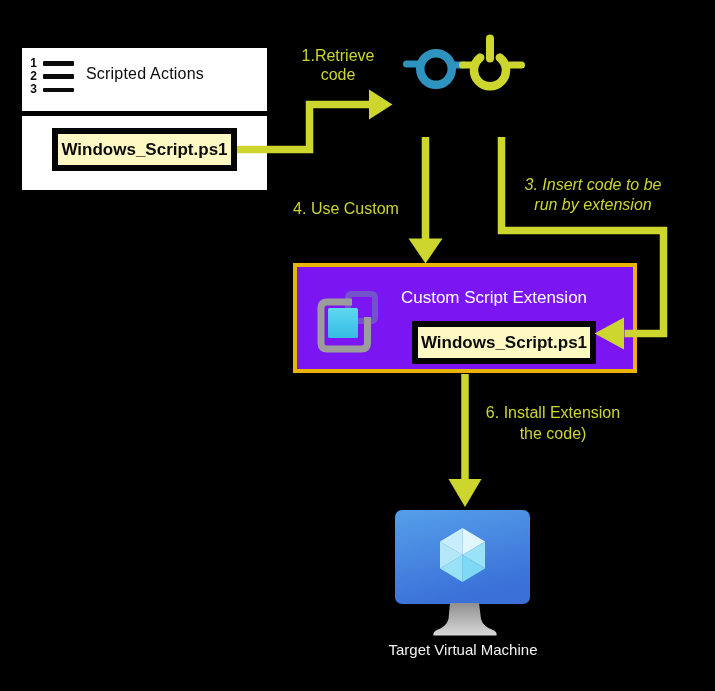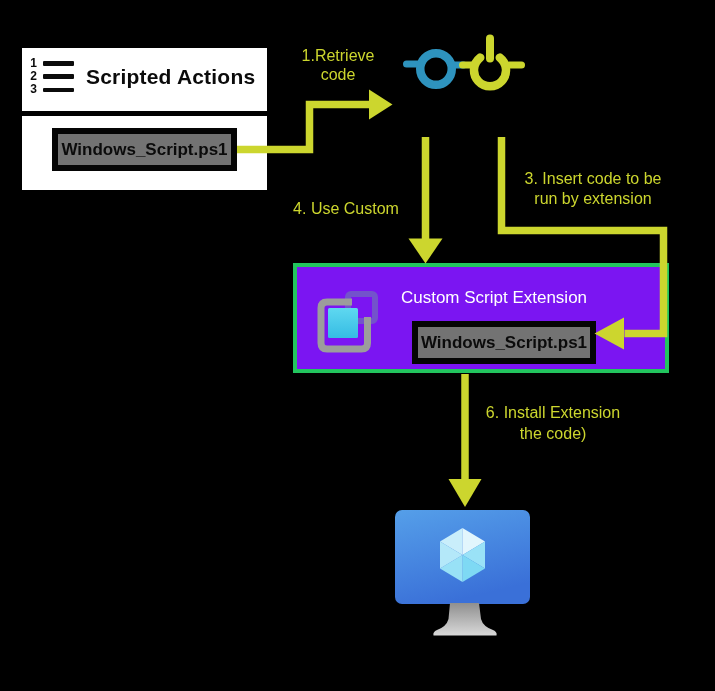--- a/index.html
+++ b/index.html
@@ -12,65 +12,65 @@
     font-family: "Liberation Sans", "DejaVu Sans", sans-serif;
   }
 
   
   .panel { position: absolute; background: #ffffff; }
   .sa-panel   { left: 22px; top: 48px;  width: 245px; height: 63px; }
   .file-panel { left: 22px; top: 116px; width: 245px; height: 74px; }
 
   .sa-title {
     position: absolute; left: 64px; top: 17px;
-    font-size: 21px; font-weight: 700; color: #0b0b0b;
+    font-size: 16px; font-weight: 400; color: #0b0b0b;
     letter-spacing: 0.2px; white-space: nowrap;
   }
 
   
   .list-icon { position: absolute; left: 7px; top: 9px; }
   .li-row { display: flex; align-items: center; height: 13.2px; }
   .li-num {
     width: 9px; text-align: center;
     font-size: 12px; font-weight: 700; color: #0b0b0b; line-height: 13px;
   }
   .li-bar {
     width: 31px; height: 4.6px; background: #0b0b0b;
     border-radius: 1px; margin-left: 5px;
   }
 
   
   .chip {
     position: absolute; box-sizing: border-box;
-    background: #737373; border: 6px solid #050505;
+    background: #fef9c3; border: 6px solid #050505;
     display: flex; align-items: center; justify-content: center;
   }
   .chip-src { left: 30px; top: 12px; width: 185px; height: 43px; }
   .chip-ext { left: 115px; top: 54px; width: 184px; height: 43px; }
   .chip-text {
     font-size: 17px; font-weight: 700; color: #0b0b0b; white-space: nowrap;
   }
 
   
   .ylabel {
     position: absolute; text-align: center;
     font-size: 16px; line-height: 20px; font-weight: 400;
     color: #ccd62e;
   }
   .ylabel span { display: block; margin-left: 10px; }
   .lbl-step1 { left: 283px; top: 46px;  width: 100px; line-height: 19px; }
   .lbl-step2 { left: 256px; top: 199px; width: 170px; }
-  .lbl-step3 { left: 503px; top: 169px; width: 170px; }
+  .lbl-step3 { left: 503px; top: 175px; width: 170px; font-style: italic; }
   .lbl-step4 { left: 464px; top: 402px; width: 168px; line-height: 21px; }
 
   
   .ext-box {
     position: absolute; box-sizing: border-box;
-    left: 293px; top: 263px; width: 376px; height: 110px;
-    background: #7b15f2; border: 4px solid #22c55e; padding-left: 48px;
+    left: 293px; top: 263px; width: 344px; height: 110px;
+    background: #7b15f2; border: 4px solid #eab308; padding-left: 48px;
   }
   .ext-title {
     position: absolute; left: 77px; top: 21px; width: 240px;
     text-align: center; font-size: 17px; font-weight: 400; color: #ffffff;
     white-space: nowrap;
   }
 
   .vm-label {
     position: absolute; left: 380px; top: 641px; width: 166px;
     text-align: center; font-size: 15px; color: #f2f2f2;
@@ -126,20 +126,21 @@
     <span>the code)</span>
   </div>
 
   <div class="ext-box">
     <div class="ext-title">Custom Script Extension</div>
     <div class="chip chip-ext">
       <span class="chip-text">Windows_Script.ps1</span>
     </div>
   </div>
 
+  <div class="vm-label">Target Virtual Machine</div>
 
   <svg class="overlay" width="715" height="691" viewBox="0 0 715 691">
     <defs>
       <linearGradient id="cseGrad" x1="0" y1="0" x2="0" y2="1">
         <stop offset="0" stop-color="#5fd8f0"></stop>
         <stop offset="1" stop-color="#35bce4"></stop>
       </linearGradient>
       <linearGradient id="vmGrad" x1="0" y1="0" x2="0.35" y2="1">
         <stop offset="0" stop-color="#559fe9"></stop>
         <stop offset="1" stop-color="#3a70d8"></stop>

